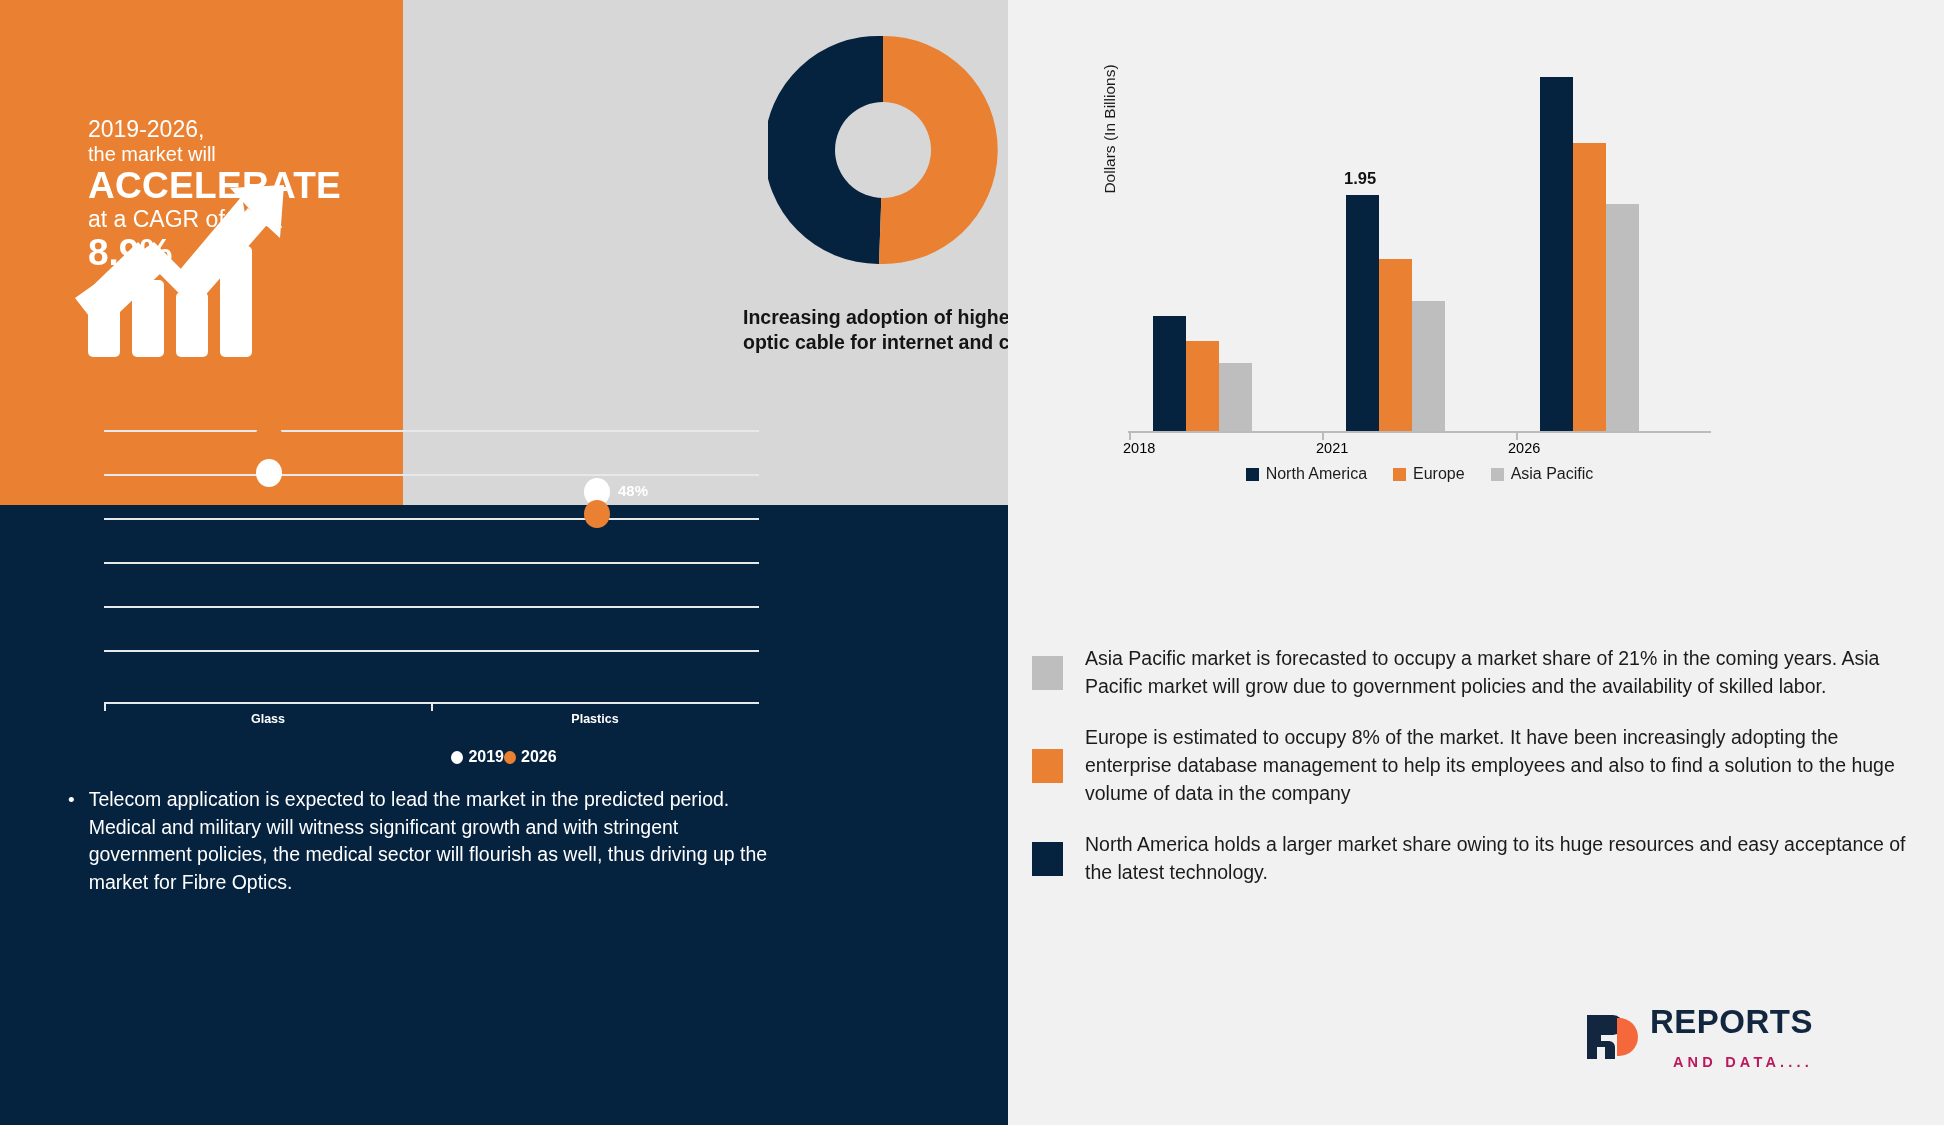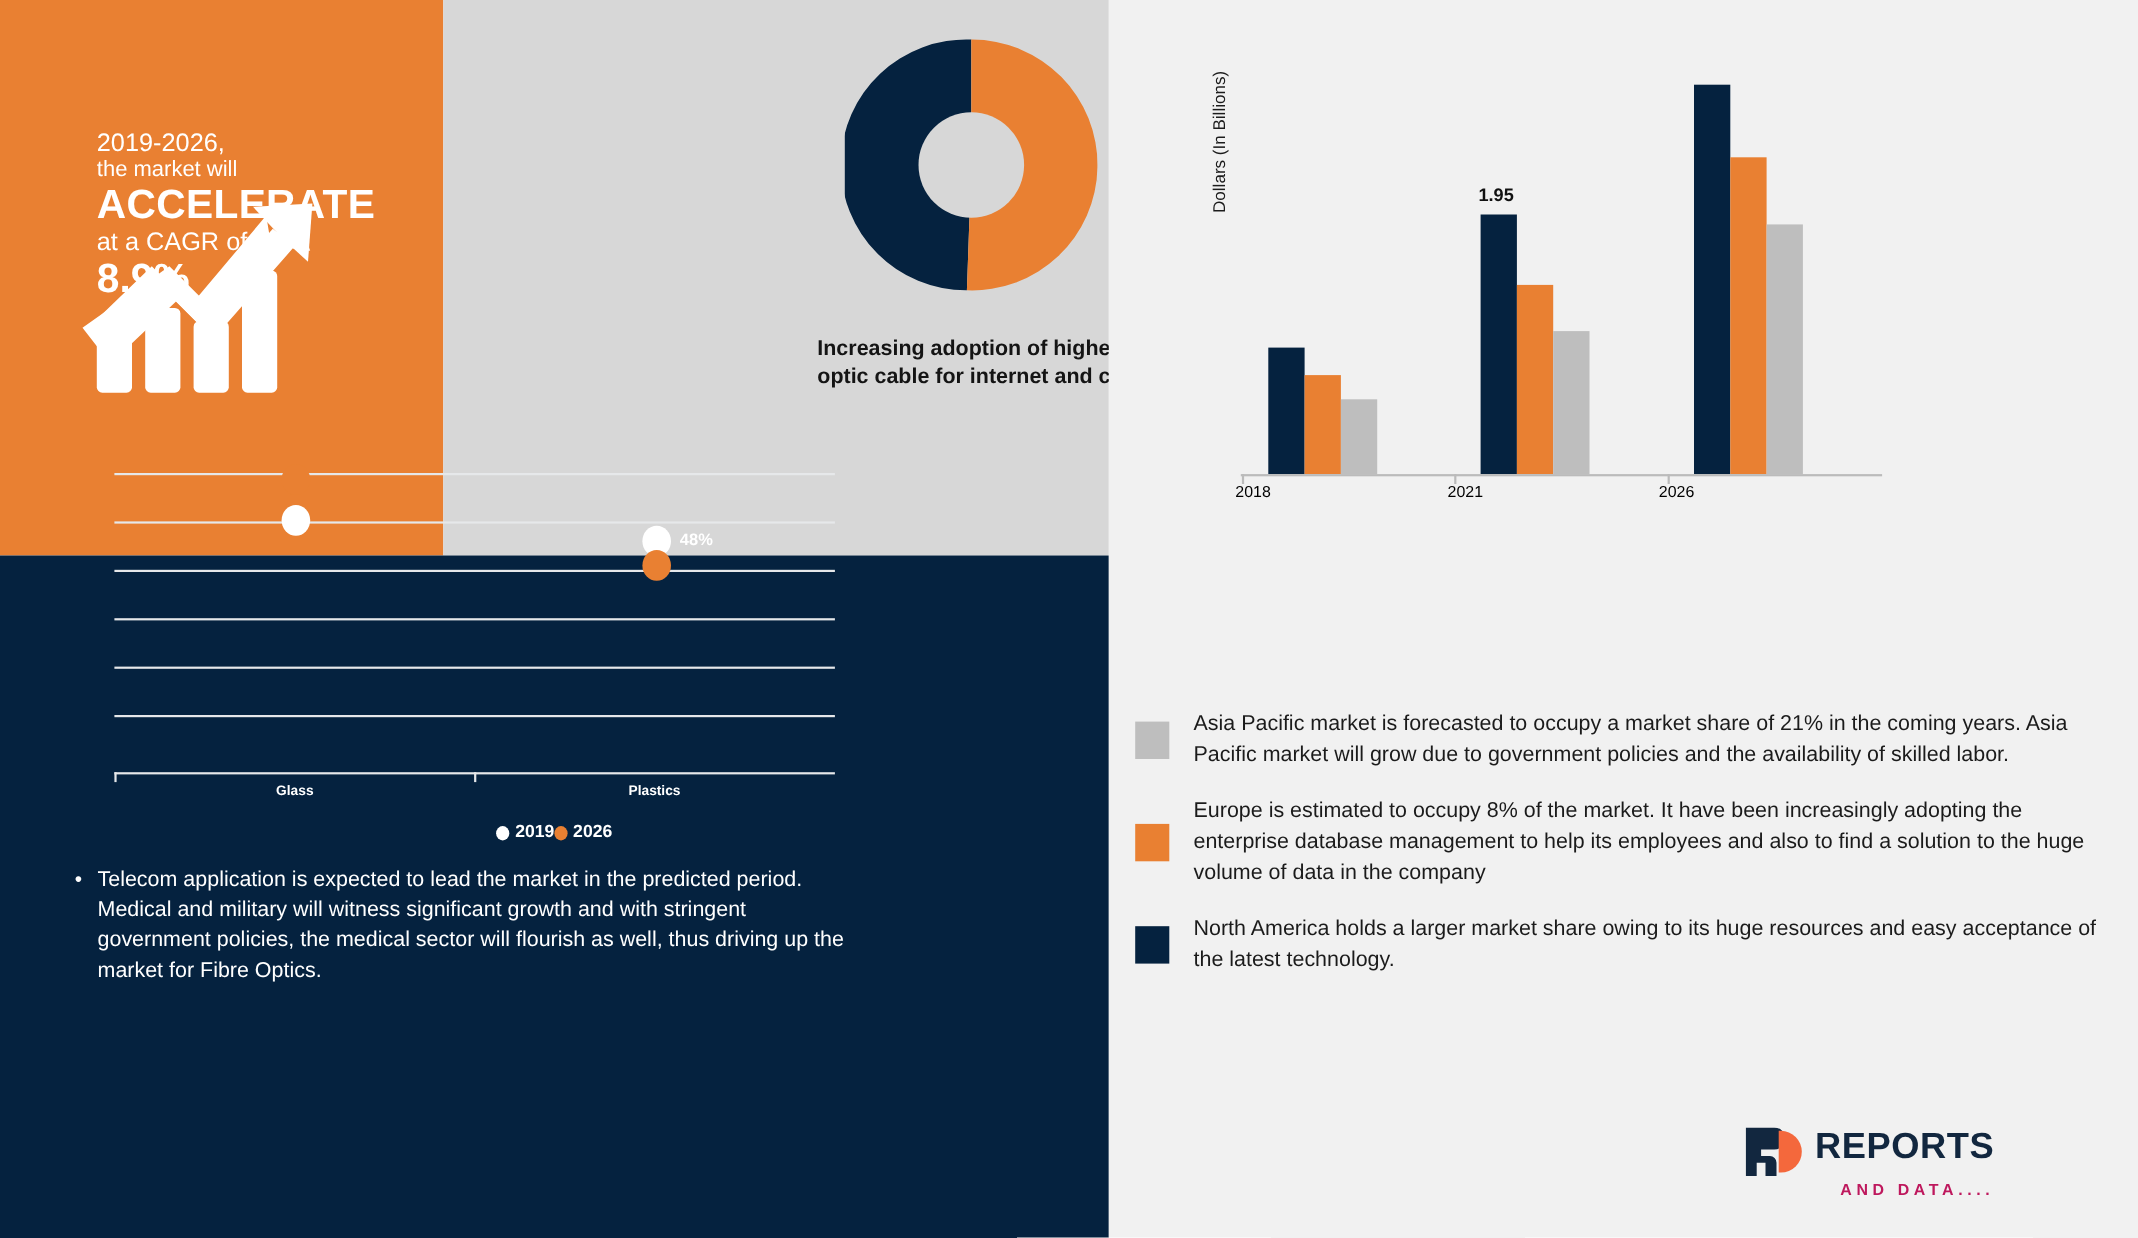--- a/index.html
+++ b/index.html
@@ -191,21 +191,20 @@
     position: absolute; left: 0; top: 0; width: 36px; height: 44px;
   }
   #logo-mark-d {
     position: absolute; left: 30px; top: 3px; width: 21px; height: 38px;
     background: #f4683c; border-radius: 0 19px 19px 0;
   }
   #logo-words { position: relative; }
   #logo-reports {
     font-size: 33px; font-weight: 700; color: #12273f; letter-spacing: .5px;
     line-height: 1.0;
-    margin-top: 20px;
   }
   #logo-sub {
     font-size: 14.5px; font-weight: 700; color: #be185d;
     letter-spacing: 4.2px; line-height: 1.0; margin-top: 17px; text-align: right;
   }
 </style>
 </head>
 <body>
 
 <div id="root">
@@ -319,20 +318,34 @@
     </div>
 
     <div id="bar-axis"></div>
     <div class="bar-tick" style="left:121px"></div>
     <div class="bar-tick" style="left:314px"></div>
     <div class="bar-tick" style="left:508px"></div>
     <div class="bar-cat" style="left:115px">2018</div>
     <div class="bar-cat" style="left:308px">2021</div>
     <div class="bar-cat" style="left:500px">2026</div>
 
+    <div id="bar-legend">
+      <div class="bar-leg-item">
+        <span class="bar-leg-swatch" style="background:#05223f"></span>
+        <span class="bar-leg-text">North America</span>
+      </div>
+      <div class="bar-leg-item">
+        <span class="bar-leg-swatch" style="background:#e98032"></span>
+        <span class="bar-leg-text">Europe</span>
+      </div>
+      <div class="bar-leg-item">
+        <span class="bar-leg-swatch" style="background:#bebebe"></span>
+        <span class="bar-leg-text">Asia Pacific</span>
+      </div>
+    </div>
   </div>
 
   <div id="insights">
     <div class="insight">
       <span class="insight-swatch" style="background:#bebebe"></span>
       <span class="insight-text">Asia Pacific market is forecasted to occupy a market share of 21% in the coming years. Asia Pacific market will grow due to government policies and the availability of skilled labor.</span>
     </div>
     <div class="insight">
       <span class="insight-swatch" style="background:#e98032"></span>
       <span class="insight-text">Europe is estimated to occupy 8% of the market. It have been increasingly adopting the enterprise database management to help its employees and also to find a solution to the huge volume of data in the company</span>

